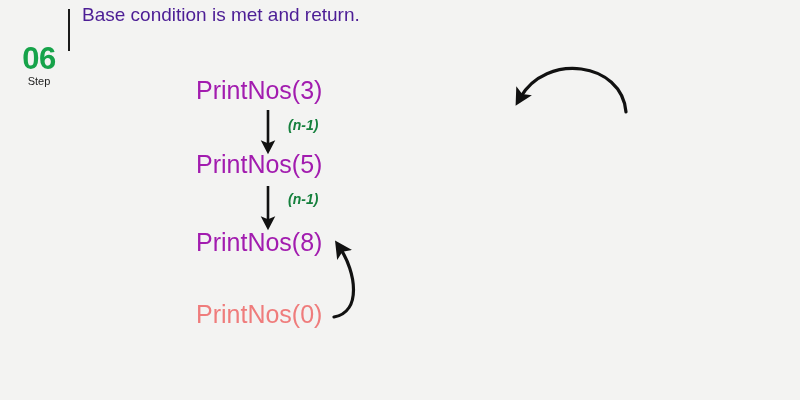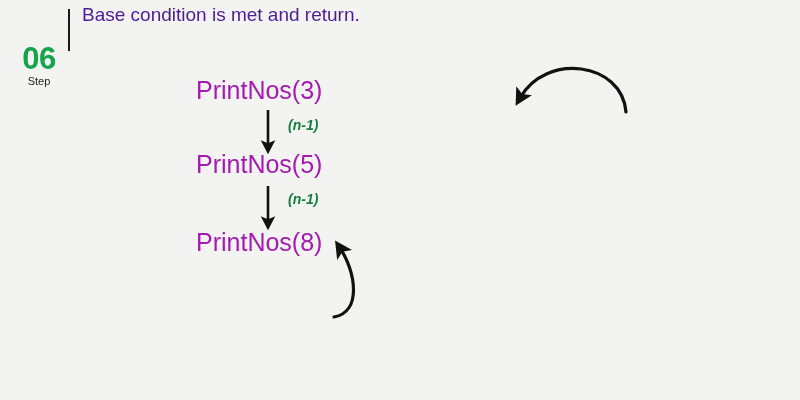--- a/index.html
+++ b/index.html
@@ -134,20 +134,21 @@
       <div class="step-word">Step</div>
     </div>
     <div class="header-divider"></div>
     <div class="header-title">Base condition is met and return.</div>
   </div>
 
   <div class="tree">
     <div class="call-node green node-3">PrintNos(3)</div>
     <div class="call-node green node-2">PrintNos(5)</div>
     <div class="call-node green node-1">PrintNos(8)</div>
+    <div class="call-node red   node-0">PrintNos(0)</div>
 
     <div class="edge-label edge-label-1">(n-1)</div>
     <div class="edge-label edge-label-2">(n-1)</div>
   </div>
 
   <div class="stack-wrap">
     
 
     
 

